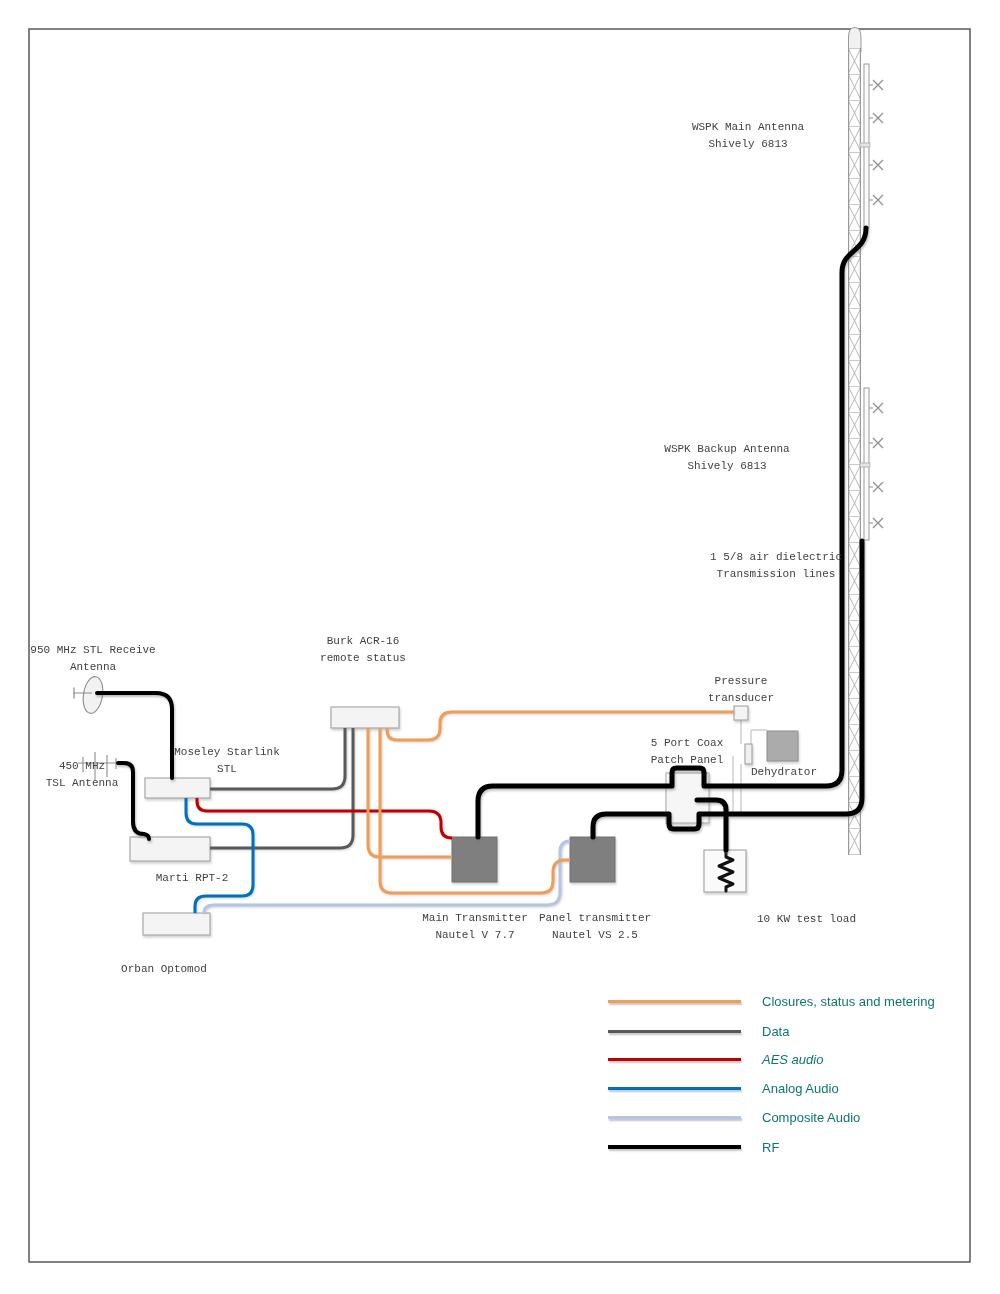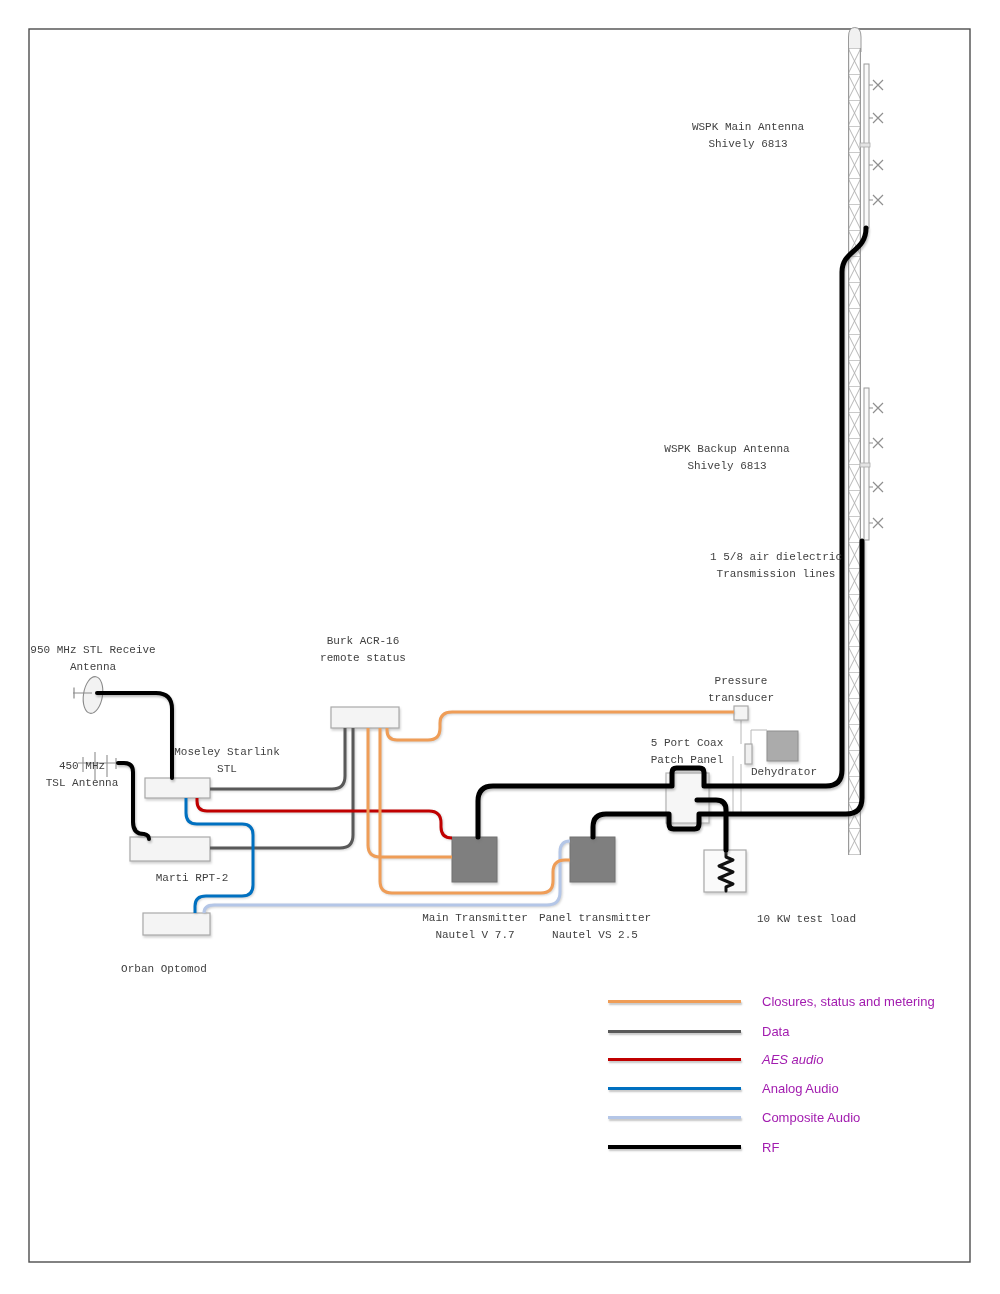--- a/index.html
+++ b/index.html
@@ -6,21 +6,21 @@
   html,body{margin:0;padding:0;background:#fff;}
   #stage{position:relative;width:1000px;height:1294px;background:#ffffff;
          font-family:"Liberation Sans",sans-serif;color:#3f3f3f;overflow:hidden;}
   #wires-svg{position:absolute;left:0;top:0;}
   .lbl{position:absolute;text-align:center;font-size:11px;line-height:17px;white-space:nowrap;font-family:Liberation Mono, monospace;}
   .lbl.left{text-align:left;}
   .legend-row{position:absolute;left:608px;display:flex;align-items:center;height:18px;}
   .swatch{display:inline-block;width:133px;height:3px;margin-right:21px;
           box-shadow:1px 2px 2px rgba(90,90,90,.35);}
   .swatch.thick{height:4px;}
-  .legend-label{font-size:13px;color:#a21caf;}
+  .legend-label{font-size:13px;color:#0f766e;}
   .sh-box{filter:drop-shadow(1.5px 2px 1.2px rgba(0,0,0,.18));}
   .sh-wire{filter:drop-shadow(1px 2px 1px rgba(110,110,110,.45));}
   .sh-thin{filter:drop-shadow(1px 1.5px 1px rgba(140,140,140,.4));}
 </style>
 </head>
 <body>
 
 <div id="stage">
 
 <svg id="wires-svg" width="1000" height="1294" viewBox="0 0 1000 1294">

